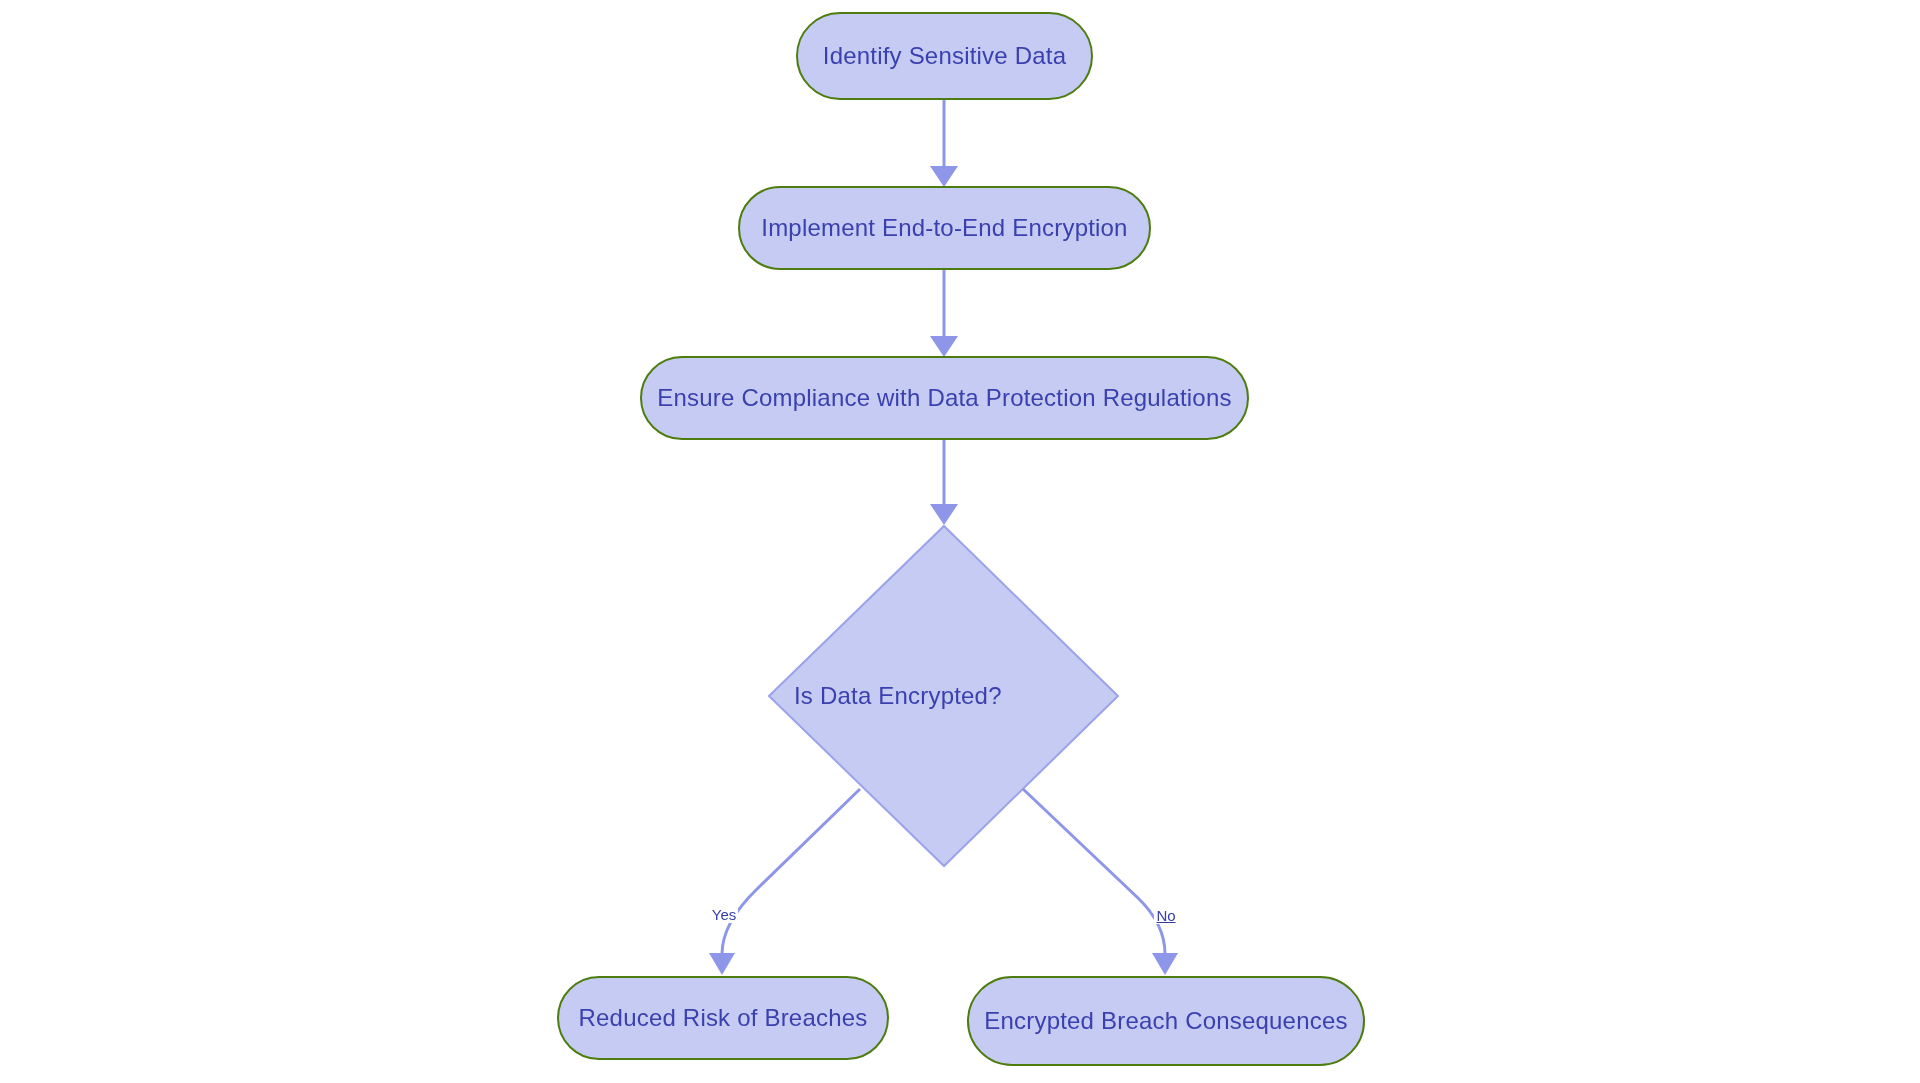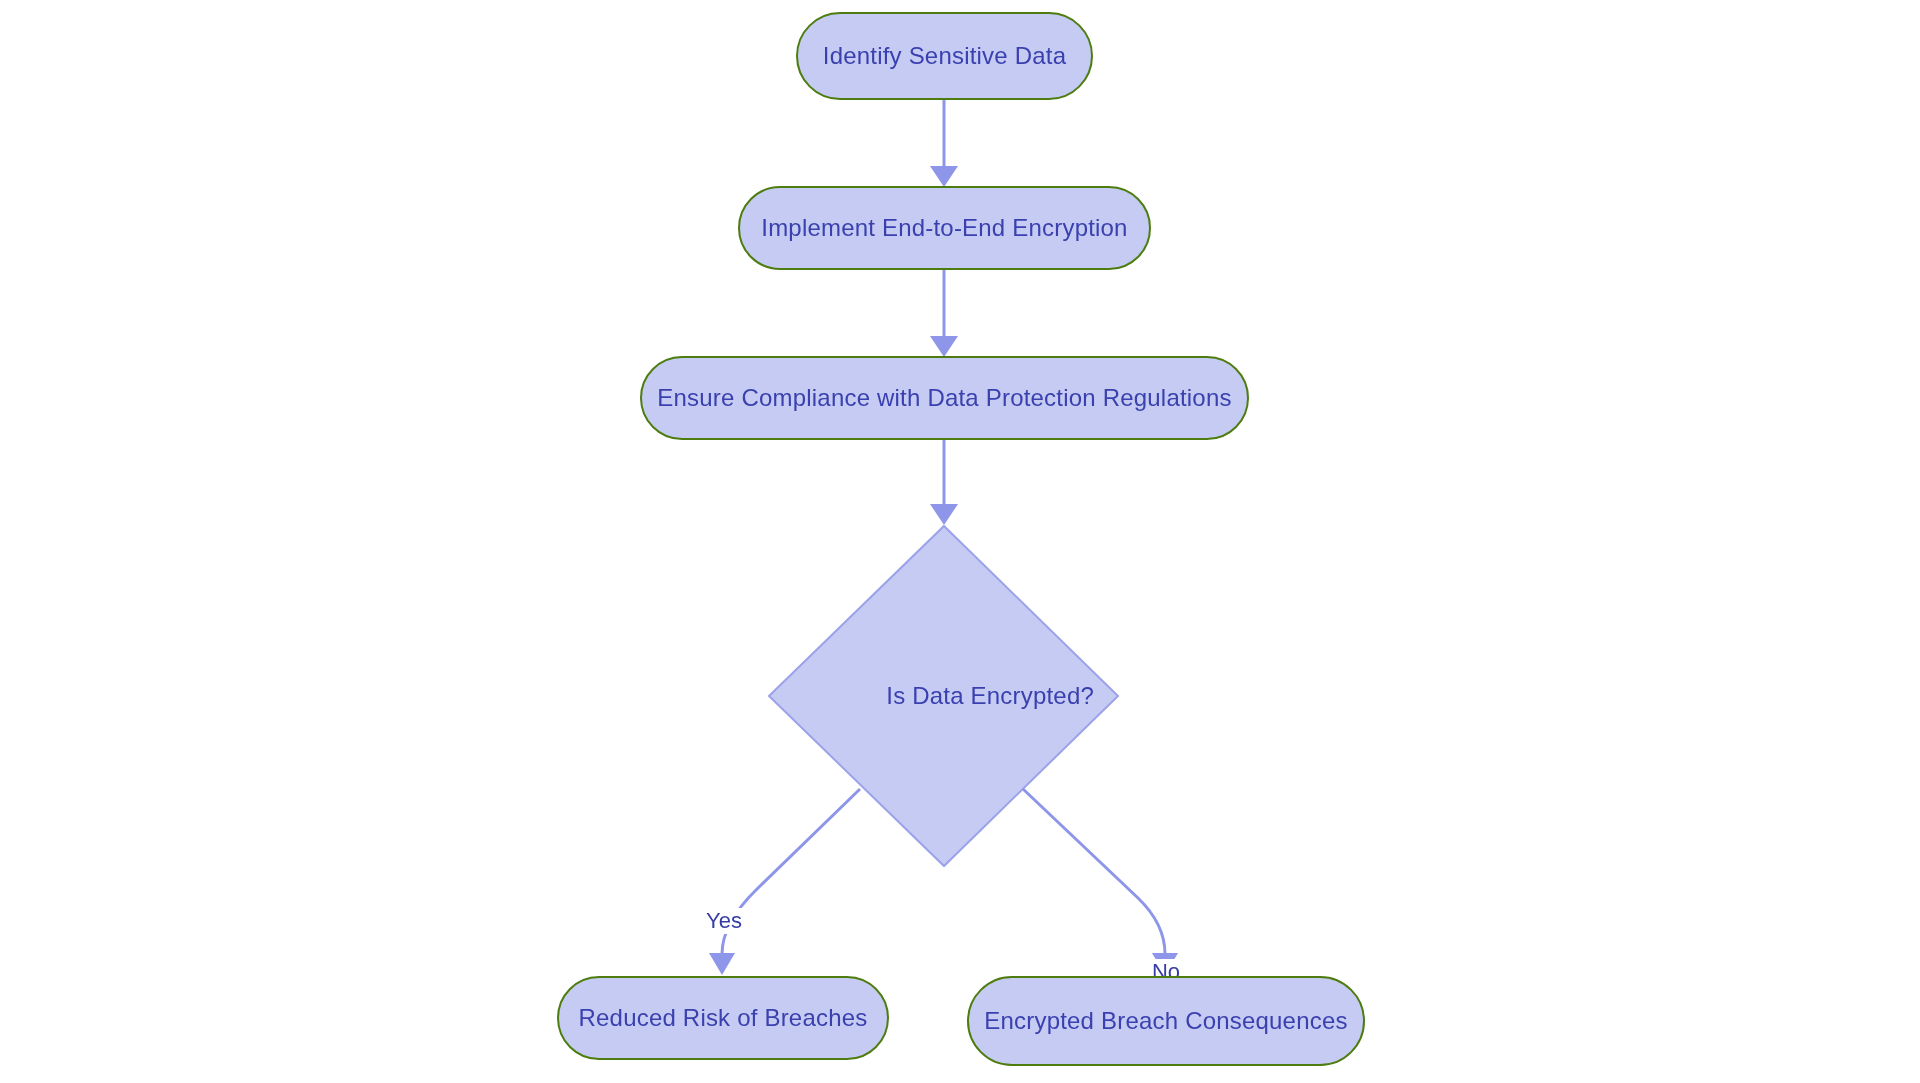--- a/index.html
+++ b/index.html
@@ -43,43 +43,43 @@
   .nodeL { left: 557px; top: 976px; width: 332px; height: 84px; }
   .nodeR { left: 967px; top: 976px; width: 398px; height: 90px; }
   .diamond-label {
     position: absolute;
     left: 794px;
     top: 666px;
     width: 300px;
     height: 60px;
     display: flex;
     align-items: center;
-    justify-content: flex-end;
+    justify-content: flex-start;
     color: #3a41ae;
     font-size: 24px;
     letter-spacing: 0.2px;
     text-align: center;
   }
   .edge-label {
     position: absolute;
     width: 80px;
     height: 30px;
     display: flex;
-    align-items: center;
+    align-items: flex-start;
     justify-content: center;
     color: #363ea6;
-    font-size: 22px;
+    font-size: 15px;
     text-align: center;
   }
   .edge-label span {
     background: #ffffff;
     padding: 0 2px;
   }
   .label-yes { left: 684px; top: 906px; }
-  .label-no  { left: 1126px; top: 957px; text-decoration: underline; }
+  .label-no  { left: 1126px; top: 907px; text-decoration: underline; }
 </style>
 </head>
 <body>
 
 <div class="canvas">
 
   <svg class="edges-layer" viewBox="0 0 1920 1083" xmlns="http://www.w3.org/2000/svg">
 
     <polygon points="944,526 1118,696 944,866 769,696" fill="#c6cbf4" stroke="#9aa2e9" stroke-width="2"></polygon>
 

